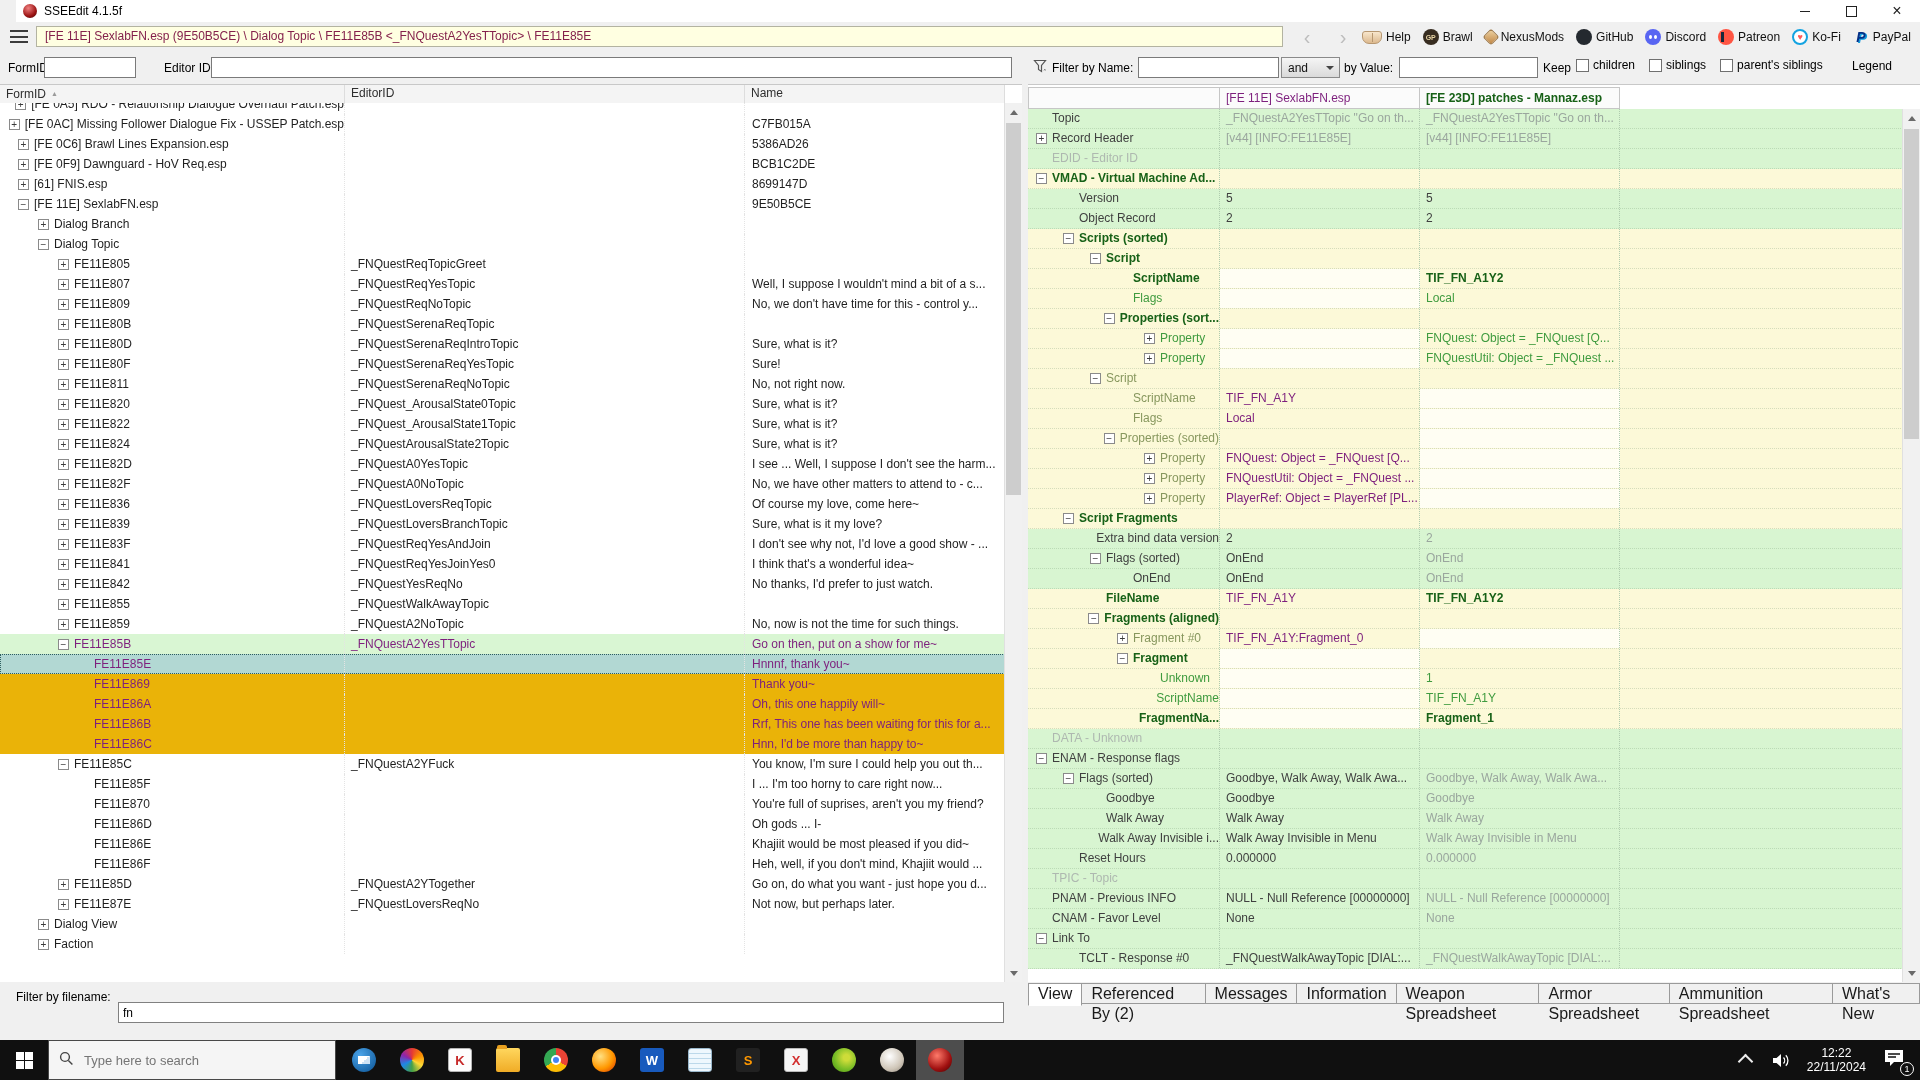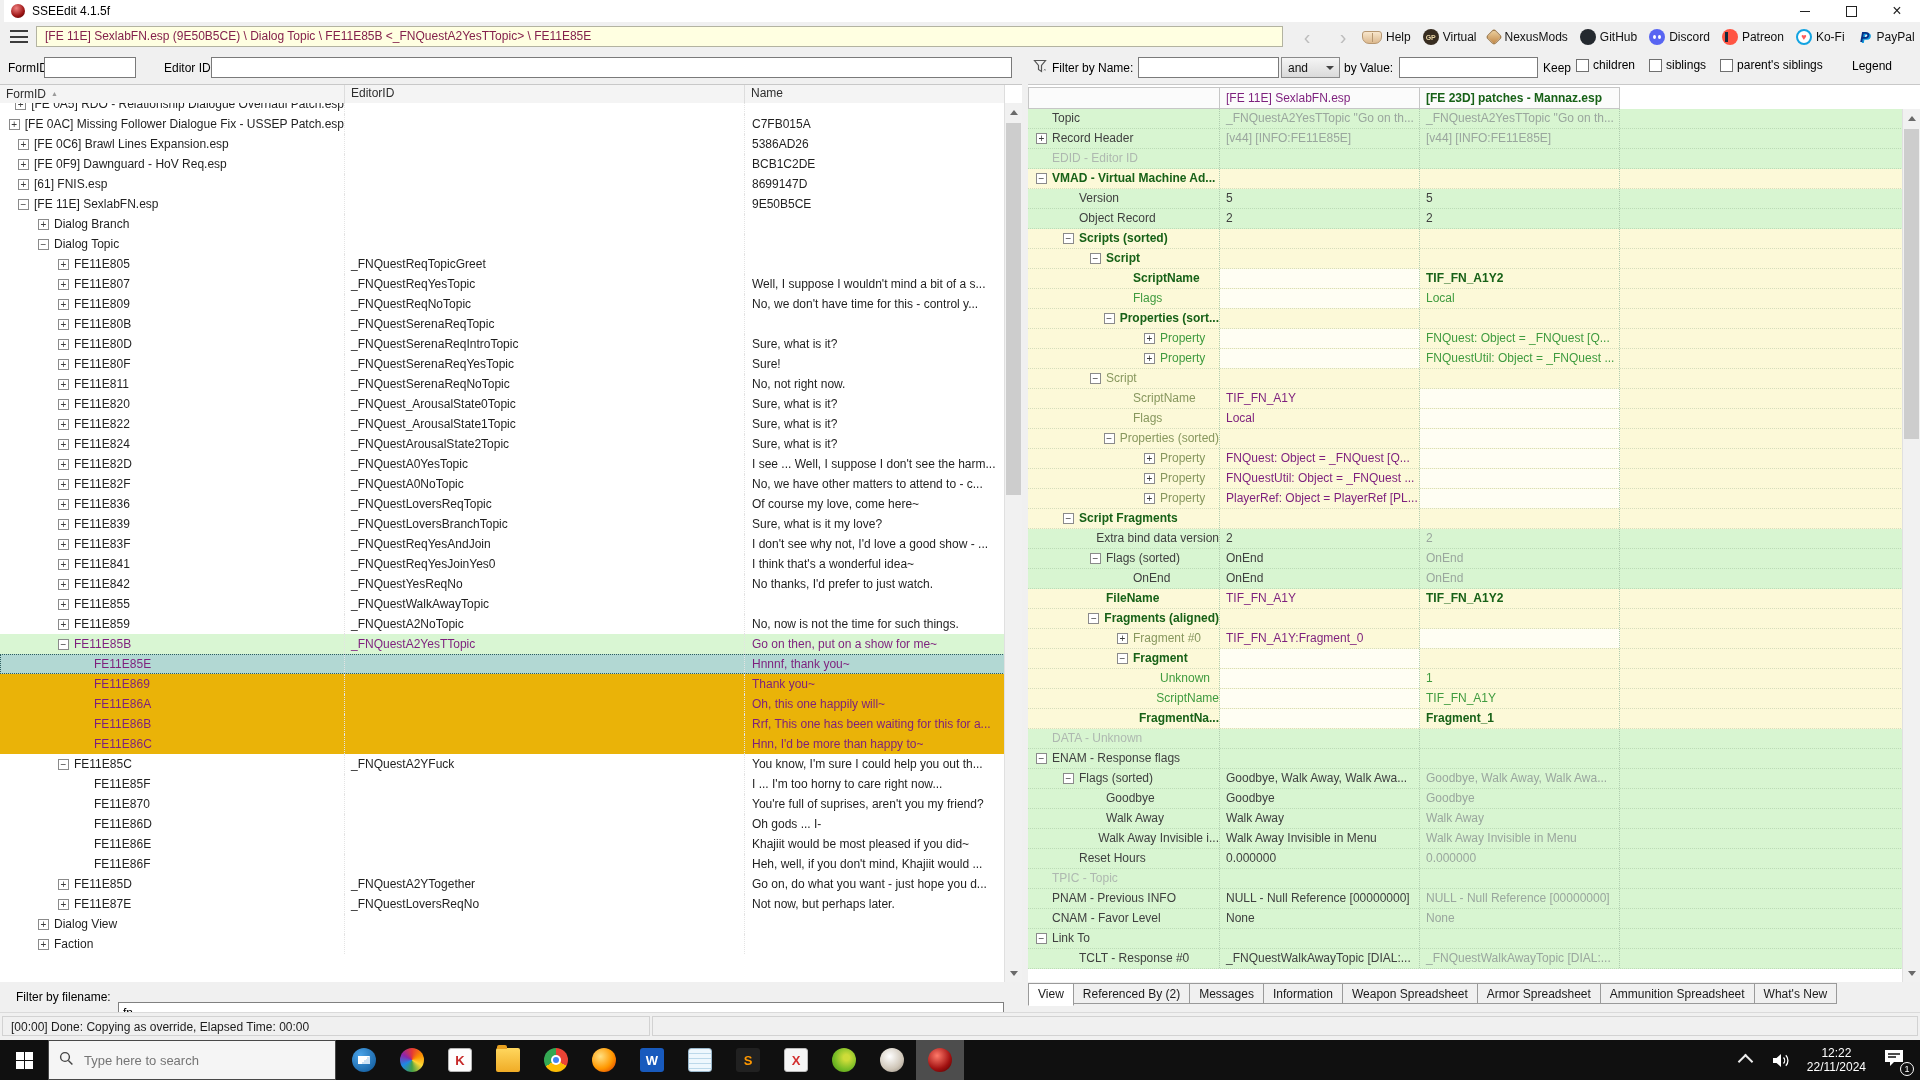--- a/index.html
+++ b/index.html
@@ -1,20 +1,20 @@
 <!DOCTYPE html>
 <html><head>
 <meta charset="utf-8">
 <style>
   html,body{margin:0;padding:0}
   body{width:1920px;height:1080px;overflow:hidden;background:#f0f0f0;
        font-family:"Liberation Sans",sans-serif;}
   #screen{position:relative;width:1920px;height:1080px}
   
-  #titlebar{position:absolute;top:0;left:4px;right:0;height:22px;background:#ffffff;
+  #titlebar{position:absolute;top:0;left:16px;right:0;height:22px;background:#ffffff;
             display:flex;align-items:center;border-bottom:3px solid #15803d}
   .orb{width:14px;height:14px;border-radius:50%;
        background:radial-gradient(circle at 38% 30%,#f08080,#9c1414 60%,#3d0303);position:relative}
   #app-icon{margin-left:7px}
   #title{font-size:12px;margin-left:7px;color:#000}
   #win-btns{margin-left:auto;display:flex;height:100%}
   .wbtn{width:46px;height:100%;display:flex;align-items:center;justify-content:center}
   #btn-min i{width:10px;height:1px;background:#222;display:block}
   #btn-max i{width:9px;height:9px;border:1px solid #222;display:block}
   #btn-close::before{content:"×";font-size:16px;color:#222;line-height:10px}
@@ -122,21 +122,21 @@
   .ts-dark{color:#3f3f3f}.ts-gray{color:#9aa69e}.ts-lt{color:#aeb8b0}
   .ts-dg{color:#176117;font-weight:700}.ts-g{color:#3f9b3f}
   .ts-olive{color:#87975e}.ts-purple{color:#7d1f7d}
   
   #left-filter-row{position:absolute;left:0;top:982px;width:1022px;height:30px;background:#f0f0f0}
   #lfr-label{position:absolute;left:16px;top:8px;font-size:12px;color:#000}
   #lfr-input{position:absolute;left:118px;top:20px;width:886px;height:21px;border:1px solid #808080;
              background:#fff;font:12px "Liberation Sans",sans-serif;padding:0 4px;box-sizing:border-box}
   #tabbar{position:absolute;left:1028px;top:982px;width:892px;height:30px;background:#f0f0f0;
           display:flex;align-items:flex-start;padding-top:1px;box-sizing:border-box}
-  .tab{height:21px;line-height:20px;padding:0 9px;font-size:12px;border:1px solid #9a9a9a;
+  .tab{height:21px;line-height:20px;padding:0 9px;font-size:16px;border:1px solid #9a9a9a;
        border-left:none;background:#f0f0f0;color:#1a1a1a;box-sizing:border-box}
   .tab:first-child{border-left:1px solid #9a9a9a}
   .tab.active{background:#fff;height:23px;border-bottom-color:#fff}
   #statusbar{position:absolute;left:0;top:1012px;width:1920px;height:28px;background:#f0f0f0;
              border-top:1px solid #dadada;box-sizing:border-box}
   .ssec{position:absolute;top:3px;bottom:4px;border:1px solid #d2d2d2;background:#f0f0f0;box-sizing:border-box}
   #ssec1{left:2px;width:648px}
   #ssec2{left:652px;right:2px}
   #status-text{display:block;font-size:12px;color:#1c1c1c;padding:3px 0 0 8px;white-space:nowrap}
   
@@ -211,21 +211,21 @@
     <div id="breadcrumb">[FE 11E] SexlabFN.esp (9E50B5CE) \ Dialog Topic \ FE11E85B &lt;_FNQuestA2YesTTopic&gt; \ FE11E85E</div>
     <div id="nav-back"></div>
     <div id="nav-fwd"></div>
     <div id="toolbar-links">
         <div class="lnk">
           <span class="ic ic-help-book"></span>
           <span>Help</span>
         </div>
         <div class="lnk">
           <span class="ic ic-videos">GP</span>
-          <span>Virtual</span>
+          <span>Brawl</span>
         </div>
         <div class="lnk">
           <span class="ic ic-nexusmods"></span>
           <span>NexusMods</span>
         </div>
         <div class="lnk">
           <span class="ic ic-github"></span>
           <span>GitHub</span>
         </div>
         <div class="lnk">
@@ -1155,26 +1155,20 @@
       <div class="tab active">View</div>
       <div class="tab">Referenced By (2)</div>
       <div class="tab">Messages</div>
       <div class="tab">Information</div>
       <div class="tab">Weapon Spreadsheet</div>
       <div class="tab">Armor Spreadsheet</div>
       <div class="tab">Ammunition Spreadsheet</div>
       <div class="tab">What's New</div>
     </div>
 
-  <div id="statusbar">
-    <div class="ssec" id="ssec1">
-      <span id="status-text">[00:00] Done: Copying as override, Elapsed Time: 00:00</span>
-    </div>
-    <div class="ssec" id="ssec2"></div>
-  </div>
 
   <div id="taskbar">
     <div id="start">
         <span class="winlogo"></span>
       </div>
     <div id="tsearch">
       <span>
         <svg width="15" height="15" viewBox="0 0 15 15">
             <circle cx="6" cy="6" r="4.4" fill="none" stroke="#444" stroke-width="1.4"></circle>
             <line x1="9.4" y1="9.4" x2="13.4" y2="13.4" stroke="#444" stroke-width="1.4"></line>

